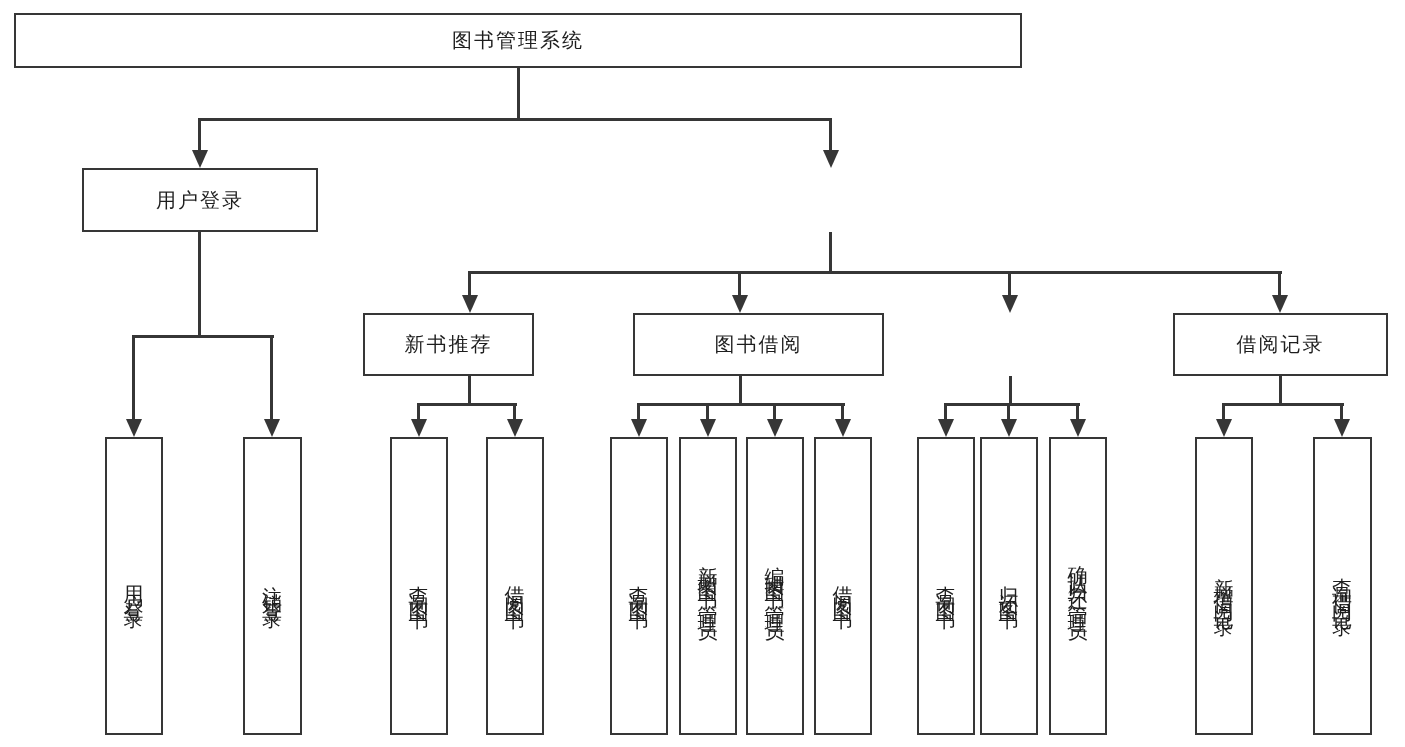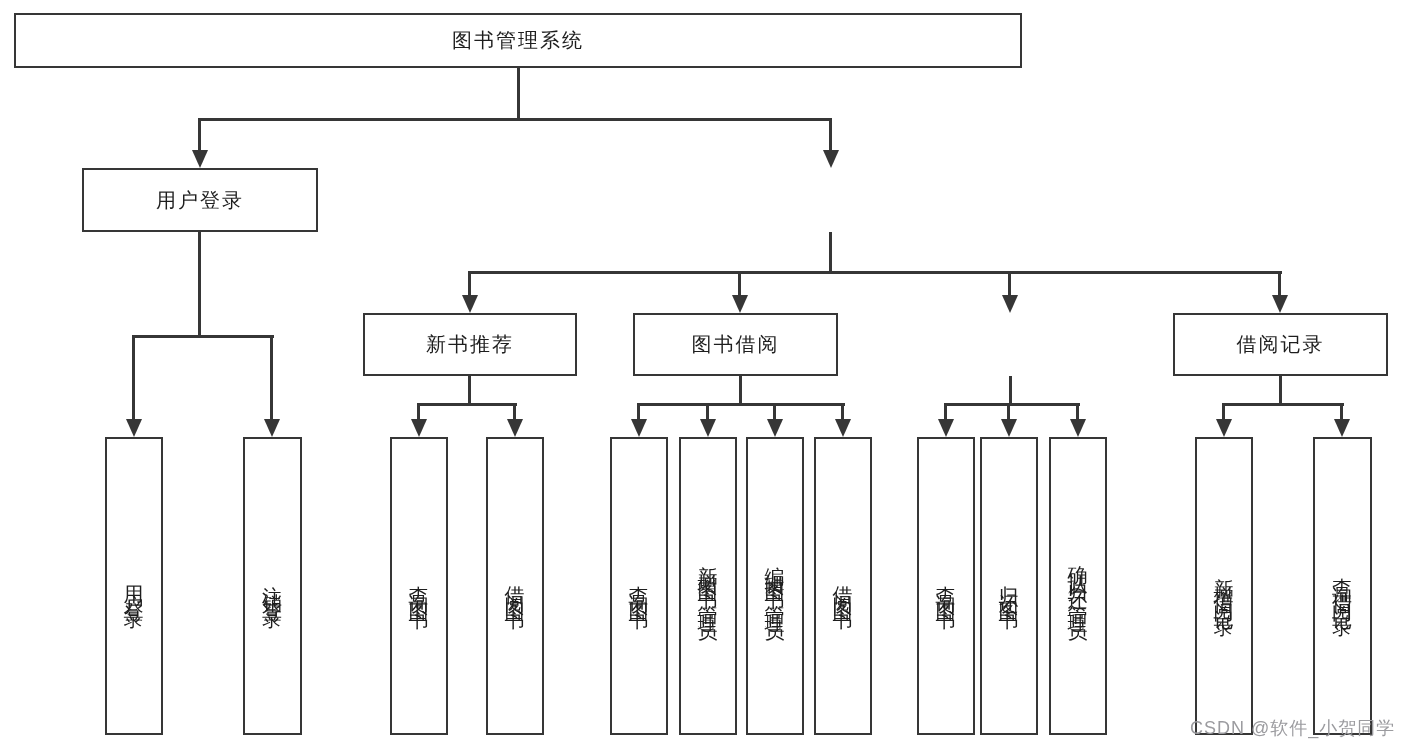--- a/index.html
+++ b/index.html
@@ -51,24 +51,24 @@
 <div class="canvas">
 
   <div class="box" style="left:14px;top:13px;width:1008px;height:55px">
     <span>图书管理系统</span>
   </div>
 
   <div class="box" style="left:82px;top:168px;width:236px;height:64px">
     <span>用户登录</span>
   </div>
 
-  <div class="box" style="left:363px;top:313px;width:214px;height:63px">
+  <div class="box" style="left:363px;top:313px;width:171px;height:63px">
     <span>新书推荐</span>
   </div>
-  <div class="box" style="left:633px;top:313px;width:205px;height:63px">
+  <div class="box" style="left:633px;top:313px;width:251px;height:63px">
     <span>图书借阅</span>
   </div>
   <div class="box" style="left:1173px;top:313px;width:215px;height:63px">
     <span>借阅记录</span>
   </div>
 
   <div class="box leaf" style="left:105px;top:437px;width:58px;height:298px">
       <span class="vtext">用户登录</span>
     </div>
   <div class="box leaf" style="left:243px;top:437px;width:59px;height:298px">
@@ -160,15 +160,14 @@
   <div class="vline" style="left:1076px;top:403px;height:20px"></div>
   <div class="ahead" style="left:1070px;top:419px"></div>
 
   <div class="vline" style="left:1279px;top:376px;height:29px"></div>
   <div class="hline" style="left:1222px;top:403px;width:122px"></div>
   <div class="vline" style="left:1222px;top:403px;height:20px"></div>
   <div class="ahead" style="left:1216px;top:419px"></div>
   <div class="vline" style="left:1340px;top:403px;height:20px"></div>
   <div class="ahead" style="left:1334px;top:419px"></div>
 
-  <div class="watermark">CSDN @软件_小贺同学</div>
 
 </div>
 
 </body></html>

